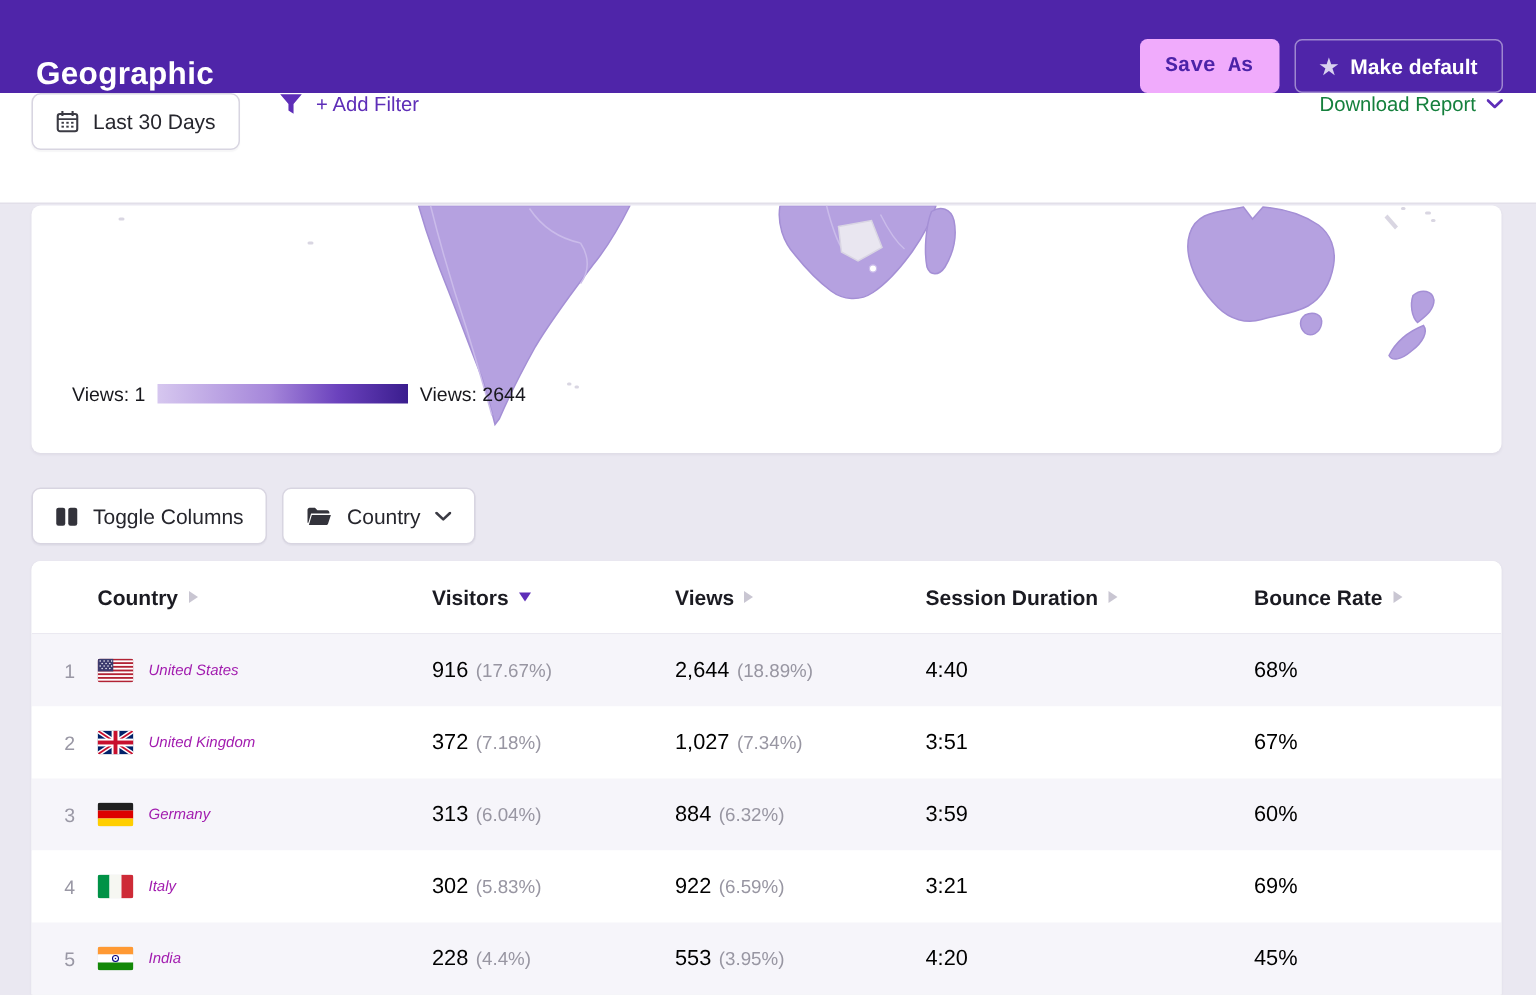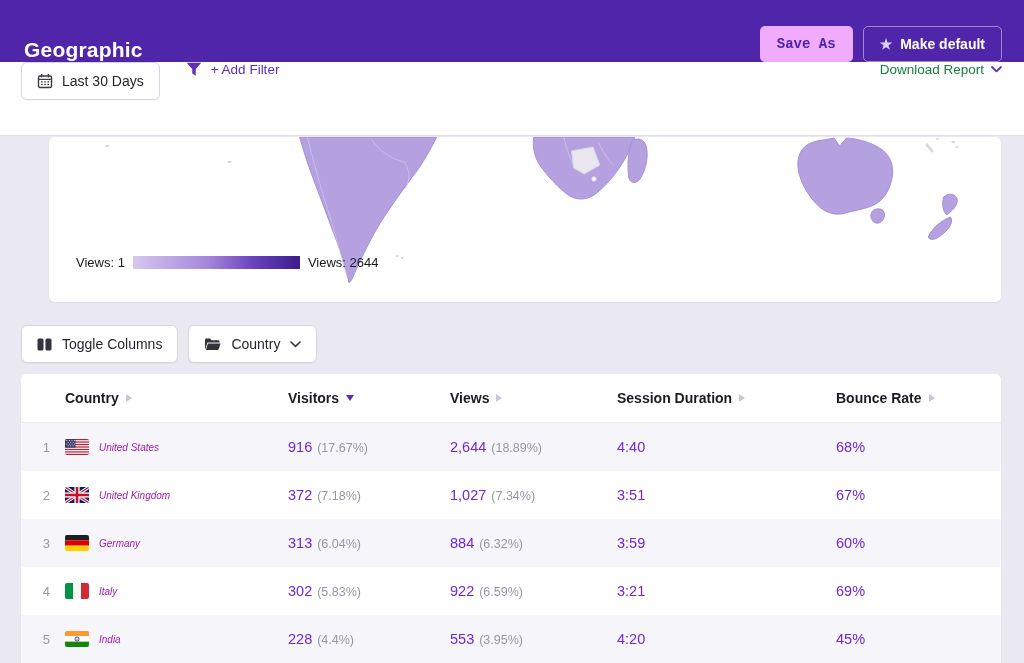--- a/index.html
+++ b/index.html
@@ -31,21 +31,21 @@
     color:#5e2eb8; font-size:13.5px; cursor:pointer; }
   .toolbar .spacer { flex:1; }
   .download { display:inline-flex; align-items:center; gap:7px; color:#15803d;
     font-size:13.5px; font-weight:400; cursor:pointer; }
 
   
   .content { padding:1px 23px 0 21px; }
   .card { background:#fff; border-radius:6px; box-shadow:0 1px 2px rgba(30,20,60,.05); }
 
   
-  .map-card { height:165px; position:relative; overflow:hidden;margin-left:28px; }
+  .map-card { height:165px; position:relative; overflow:hidden; }
   .map-card svg.worldmap { position:absolute; left:0; top:0; width:100%; height:100%; }
   .map-legend { position:absolute; left:27px; bottom:32px; display:flex;
     align-items:center; gap:8px; }
   .map-legend .lbl { font-size:13px; color:#18181d; }
   .legend-bar { width:167px; height:13px;
     background:linear-gradient(90deg,#d6c7ef 0%,#a586da 45%,#6b42bd 72%,#3a1d8e 100%); }
 
   
   .table-controls { margin-top:23px; display:flex; gap:10px; }
   .ctrl-btn { display:inline-flex; align-items:center; gap:10px; background:#fff;
@@ -66,21 +66,21 @@
   .arrow-down { width:0; height:0; border-left:4.5px solid transparent;
     border-right:4.5px solid transparent; border-top:6px solid #5e2eb8; }
   .tbody-row { height:48px; background:#fff; }
   .tbody-row.odd { background:#f6f5fa; }
   .rank { font-size:13px; color:#9a98a5; text-align:right; padding-right:15px; }
   .country-cell { display:flex; align-items:center; gap:10px; }
   .flag { width:24px; height:16px; border-radius:2px; overflow:hidden; flex:0 0 auto;
     box-shadow:inset 0 0 0 1px rgba(0,0,0,.08); }
   .flag svg { display:block; }
   .cname { font-size:10px; color:#a21caf;font-style:italic; }
-  .val { font-size:14.5px; color:#6d28d9; }
+  .val { font-size:14.5px; color:#000000; }
   .pct { font-size:12.5px; color:#9896a2; margin-left:5px; }
 
   .icon { display:inline-block; line-height:0; }
 </style>
 </head>
 <body>
 
 <div class="topbar">
   <h1>Geographic</h1>
   <div class="spacer"></div>

